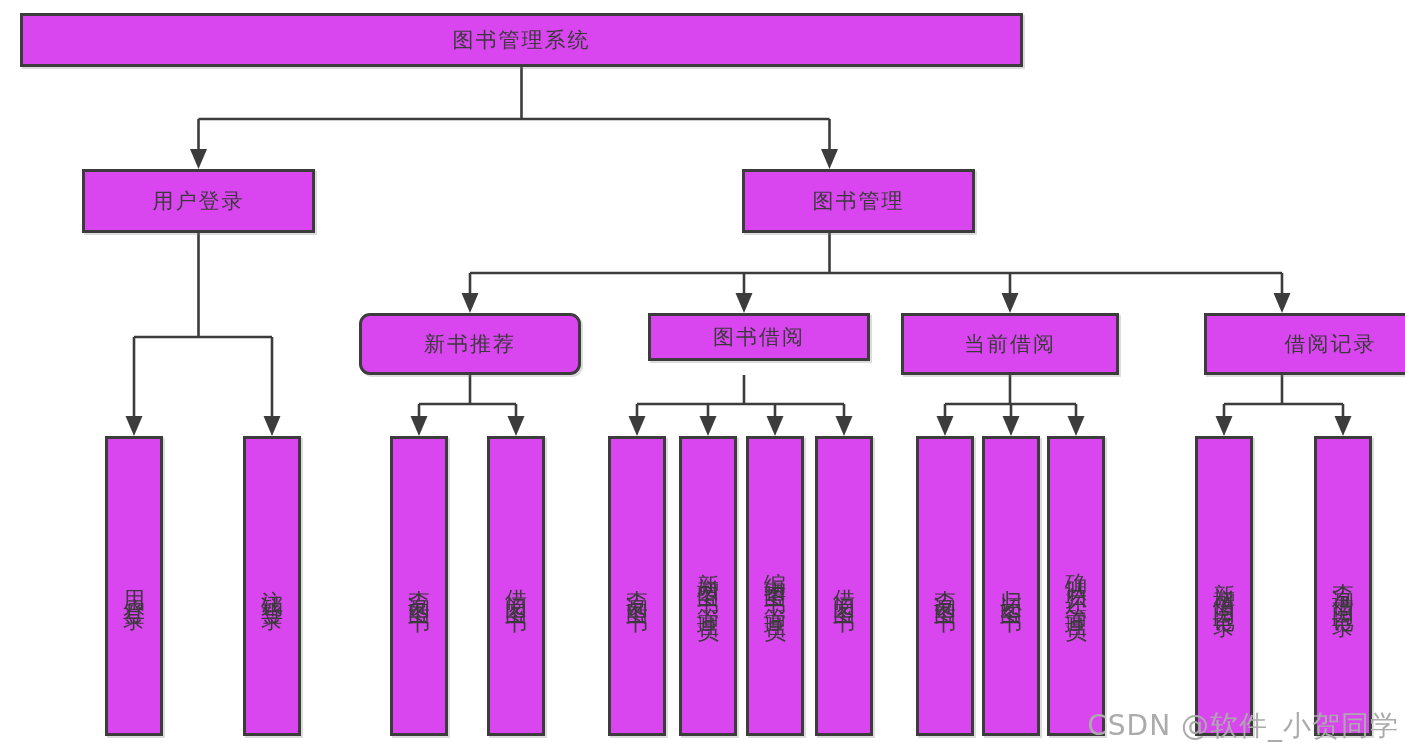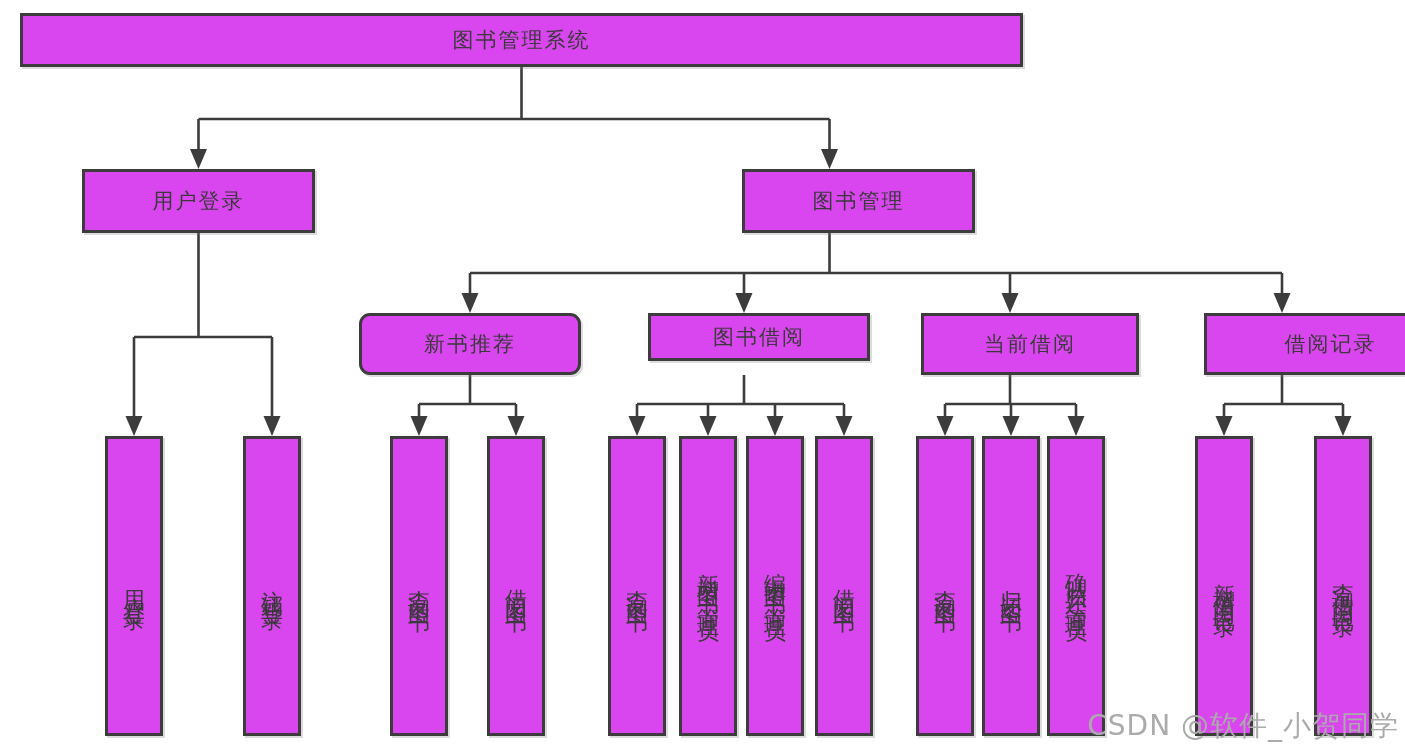--- a/index.html
+++ b/index.html
@@ -109,21 +109,21 @@
   <div class="box" style="left:713px; top:169px; width:233px; height:64px;margin-left:29px;">
     <span class="lbl">图书管理</span>
   </div>
 
   <div class="box" style="left:359px; top:313px; width:222px; height:62px;border-radius:11px;">
     <span class="lbl">新书推荐</span>
   </div>
   <div class="box" style="left:633px; top:313px; width:222px; height:48px;margin-left:15px;">
     <span class="lbl">图书借阅</span>
   </div>
-  <div class="box" style="left:901px; top:313px; width:218px; height:62px;margin-left:20px;">
+  <div class="box" style="left:901px; top:313px; width:218px; height:62px;">
     <span class="lbl">当前借阅</span>
   </div>
   <div class="box" style="left:1204px; top:313px; width:253px; height:62px;">
     <span class="lbl">借阅记录</span>
   </div>
 
   <div class="box leaf" style="left:105px; top:436px; width:58px; height:300px;">
     <span class="lbl">用户登录</span>
   </div>
   <div class="box leaf" style="left:243px; top:436px; width:58px; height:300px;">

